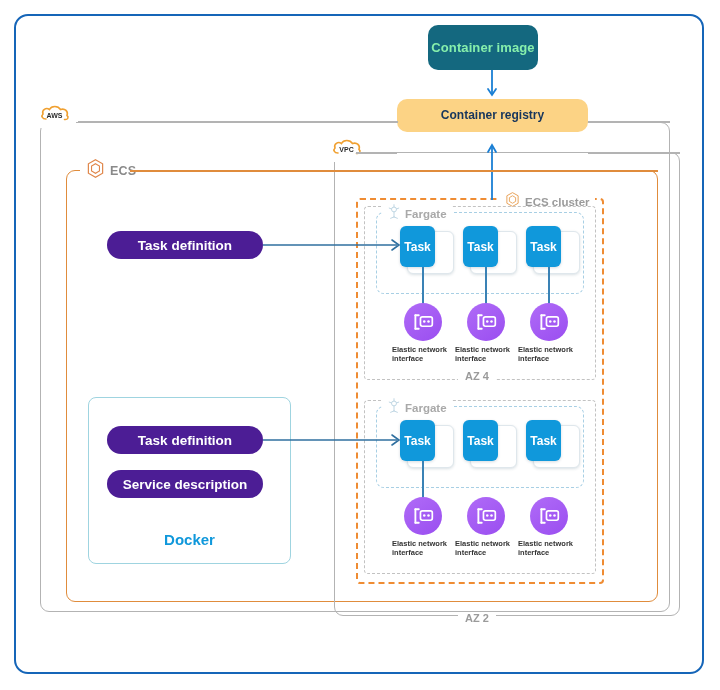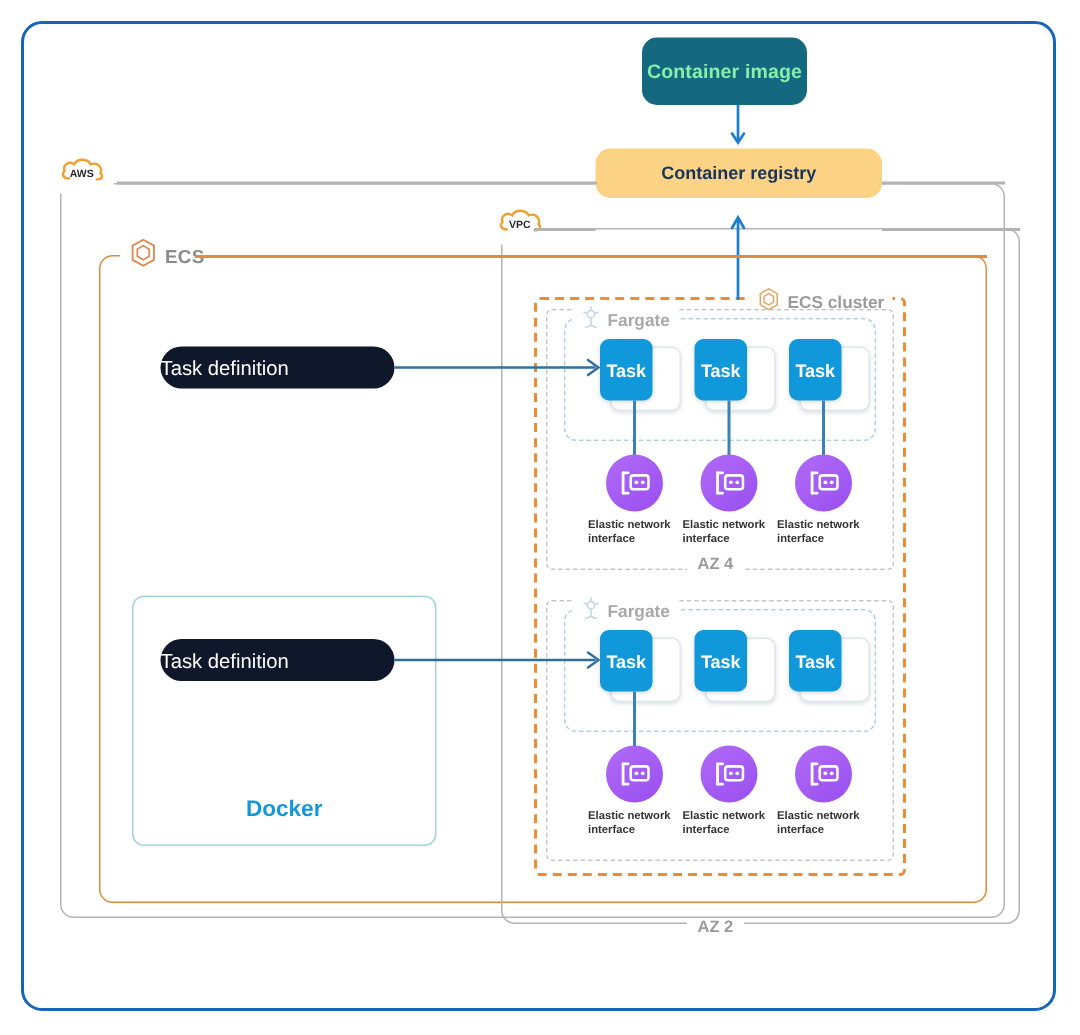--- a/index.html
+++ b/index.html
@@ -143,27 +143,28 @@
     justify-content: center;
     text-align: center;
     font-size: 12px;
     font-weight: 700;
     line-height: 1.35;
   }
 
   
   .pill {
     position: absolute;
-    background: #0f172a;
+    background: #4c1d95;
     color: #ffffff;
     border-radius: 999px;
     display: flex;
     align-items: center;
+    justify-content: center;
     font-size: 13.5px;
-    font-weight: 400;
+    font-weight: 700;
     white-space: nowrap;
   }
 
   
   .service-panel {
     position: absolute;
     border: 1.5px solid #9fd4e0;
     border-radius: 8px;
     background: #ffffff;
     box-sizing: border-box;
@@ -466,20 +467,23 @@
 
   <svg class="arrow" style="left:263px; top:238px; width:142px; height:14px;">
     <line x1="0" y1="7" x2="134" y2="7" stroke="#2f6f9f" stroke-width="1.6"></line>
     <path d="M129,2 L136,7 L129,12" fill="none" stroke="#2f6f9f" stroke-width="1.6" stroke-linecap="round"></path>
   </svg>
 
   <div class="service-panel" style="left:88px; top:397px; width:203px; height:167px;"></div>
   <div class="pill" style="left:107px; top:426px; width:156px; height:28px;">
     <span>Task definition</span>
   </div>
+  <div class="pill" style="left:107px; top:470px; width:156px; height:28px;">
+    <span>Service description</span>
+  </div>
   <div class="service-title" style="left:88px; top:531px; width:203px;">Docker</div>
 
   <svg class="arrow" style="left:263px; top:433px; width:142px; height:14px;">
     <line x1="0" y1="7" x2="134" y2="7" stroke="#2f6f9f" stroke-width="1.6"></line>
     <path d="M129,2 L136,7 L129,12" fill="none" stroke="#2f6f9f" stroke-width="1.6" stroke-linecap="round"></path>
   </svg>
 
   <div class="conn conn-h" style="left:78px; top:121px; width:320px; background:#b3b3b3; height:1.5px;"></div>
   <div class="conn conn-h" style="left:588px; top:121px; width:82px; background:#b3b3b3; height:1.5px;"></div>
 

